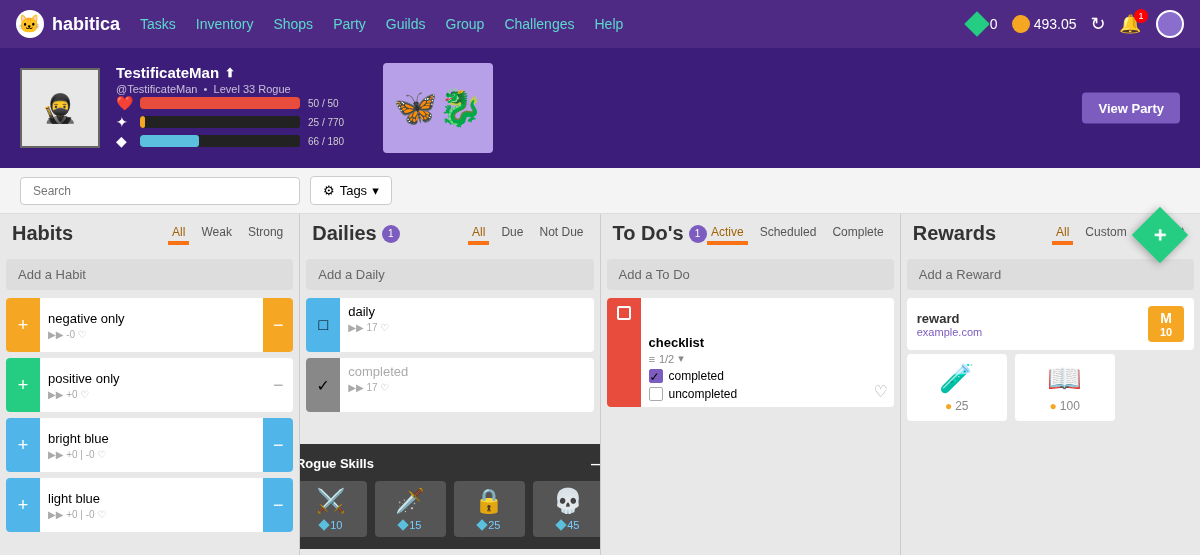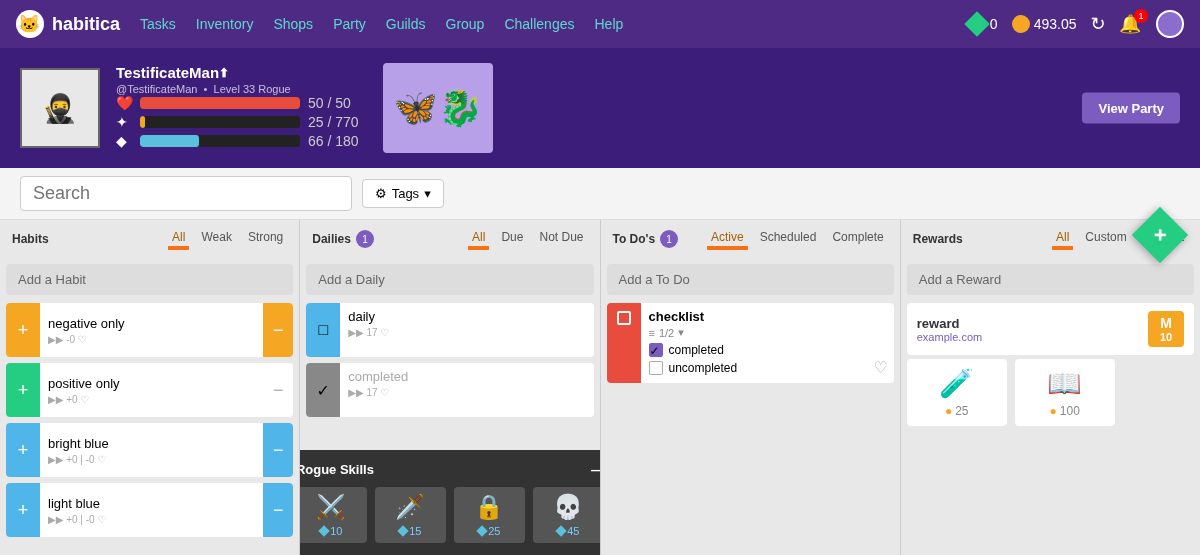--- a/index.html
+++ b/index.html
@@ -38,30 +38,30 @@
     }
     .character-sprite {
       width: 80px; height: 80px;
       background: #e8e8e8;
       border: 2px solid #666;
       display: flex; align-items: center; justify-content: center;
       font-size: 28px;
       flex-shrink: 0;
     }
     .profile-info { margin-left: 16px; color: white; }
-    .profile-name { font-size: 15px; font-weight: bold; display: flex; align-items: center; }
+    .profile-name { font-size: 15px; font-weight: bold; display: flex; align-items: center; gap: 6px; }
     .profile-sub { font-size: 11px; opacity: 0.7; margin-top: 2px; }
     .stat-bar { display: flex; align-items: center; gap: 8px; margin-bottom: 3px; }
     .stat-icon { font-size: 14px; width: 16px; }
     .bar-bg { background: #222; border-radius: 3px; height: 12px; width: 160px; overflow: hidden; }
     .bar-fill { height: 100%; border-radius: 3px; }
     .bar-hp { background: #e74c3c; }
     .bar-xp { background: #f5a623; }
     .bar-mp { background: #5bc0de; }
-    .bar-text { font-size: 14px; color: #ccc; min-width: 55px; }
+    .bar-text { font-size: 10px; color: #ccc; min-width: 55px; }
     .pet-area {
       width: 110px; height: 90px; margin-left: 20px;
       background: #b8a0e8;
       display: flex; align-items: center; justify-content: center;
       font-size: 36px; border-radius: 4px;
     }
     .view-party-btn {
       position: absolute; right: 20px; top: 50%; transform: translateY(-50%);
       background: #7c5cbf; color: white; border: none; padding: 8px 16px;
       border-radius: 4px; cursor: pointer; font-size: 13px; font-weight: bold;
@@ -71,21 +71,21 @@
     .search-area {
       background: #f4f4f4;
       padding: 8px 20px;
       display: flex;
       align-items: center;
       gap: 10px;
       border-bottom: 1px solid #ddd;
     }
     .search-input {
       border: 1px solid #ccc; border-radius: 4px; padding: 6px 12px;
-      width: 332px; font-size: 18px; background: white;
+      width: 280px; font-size: 12px; background: white;
     }
     .tags-btn {
       display: flex; align-items: center; gap: 5px;
       background: white; border: 1px solid #ccc; border-radius: 4px;
       padding: 6px 12px; cursor: pointer; font-size: 13px;
     }
 
     
     .add-fab {
       position: fixed; right: 20px; bottom: 300px;
@@ -114,21 +114,21 @@
       flex-direction: column;
       overflow: hidden;
       position: relative;
     }
     .column-header {
       display: flex;
       align-items: center;
       padding: 8px 12px;
       background: #e8e8e8;
     }
-    .column-title { font-size: 12px; font-weight: bold; color: #333; }
+    .column-title { font-size: 20px; font-weight: bold; color: #333; }
     .column-badge {
       background: #7c5cbf; color: white; border-radius: 50%;
       width: 18px; height: 18px; font-size: 10px;
       display: flex; align-items: center; justify-content: center;
       margin-left: 5px;
     }
     .column-filters { display: flex; gap: 8px; margin-left: auto; font-size: 12px; color: #555; }
     .filter-btn { cursor: pointer; padding: 2px 4px; }
     .filter-btn.active { color: #a16207; border-bottom: 4px solid #f97316; }
 
@@ -183,21 +183,21 @@
     .daily-checkbox.checked { background: #888; }
     .daily-label { flex: 1; padding: 6px 8px; font-size: 13px; }
     .daily-footer { font-size: 10px; color: #aaa; margin-top: 3px; }
 
     
     .todo-item {
       background: white; border-radius: 4px; margin-bottom: 6px;
       display: flex; align-items: stretch; overflow: hidden; min-height: 80px;
     }
     .todo-check-side { width: 34px; background: #e74c3c; flex-shrink: 0; display: flex; align-items: flex-start; justify-content: center; padding-top: 8px; cursor: pointer; }
-    .todo-content { flex: 1; padding: 6px 8px; font-size: 13px; }
+    .todo-content { flex: 1; padding: 6px 8px; font-size: 13px; margin-top: 31px; }
     .todo-subtasks { font-size: 11px; color: #888; display: flex; align-items: center; gap: 4px; margin-top: 2px; }
     .todo-checkbox-item { display: flex; align-items: center; gap: 6px; margin-top: 4px; font-size: 12px; }
     .cb { width: 14px; height: 14px; border: 1px solid #aaa; border-radius: 2px; display: inline-block; background: white; flex-shrink: 0; }
     .cb.checked { background: #7c5cbf; border-color: #7c5cbf; }
 
     
     .rewards-column {
       flex: 1; background: #e8e8e8; display: flex; flex-direction: column; overflow: hidden;
     }
     .reward-item {

